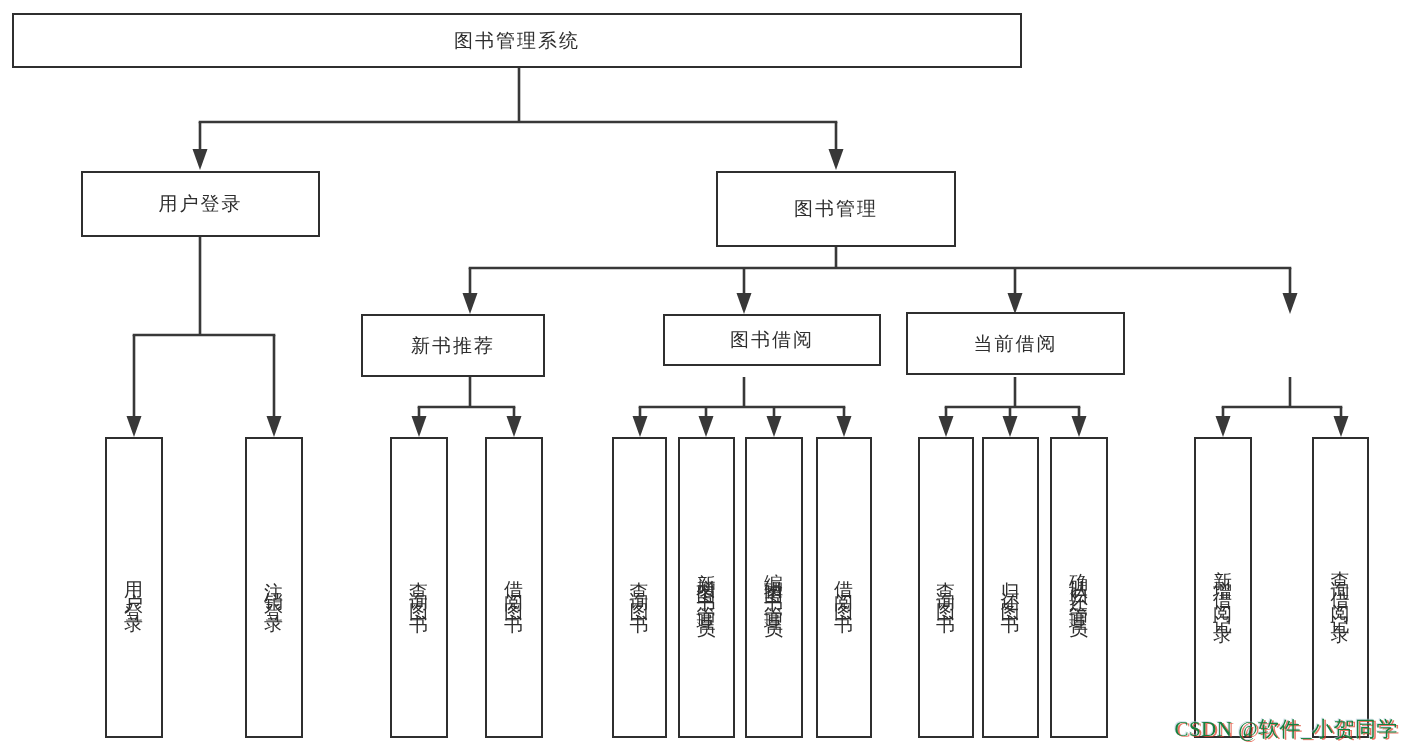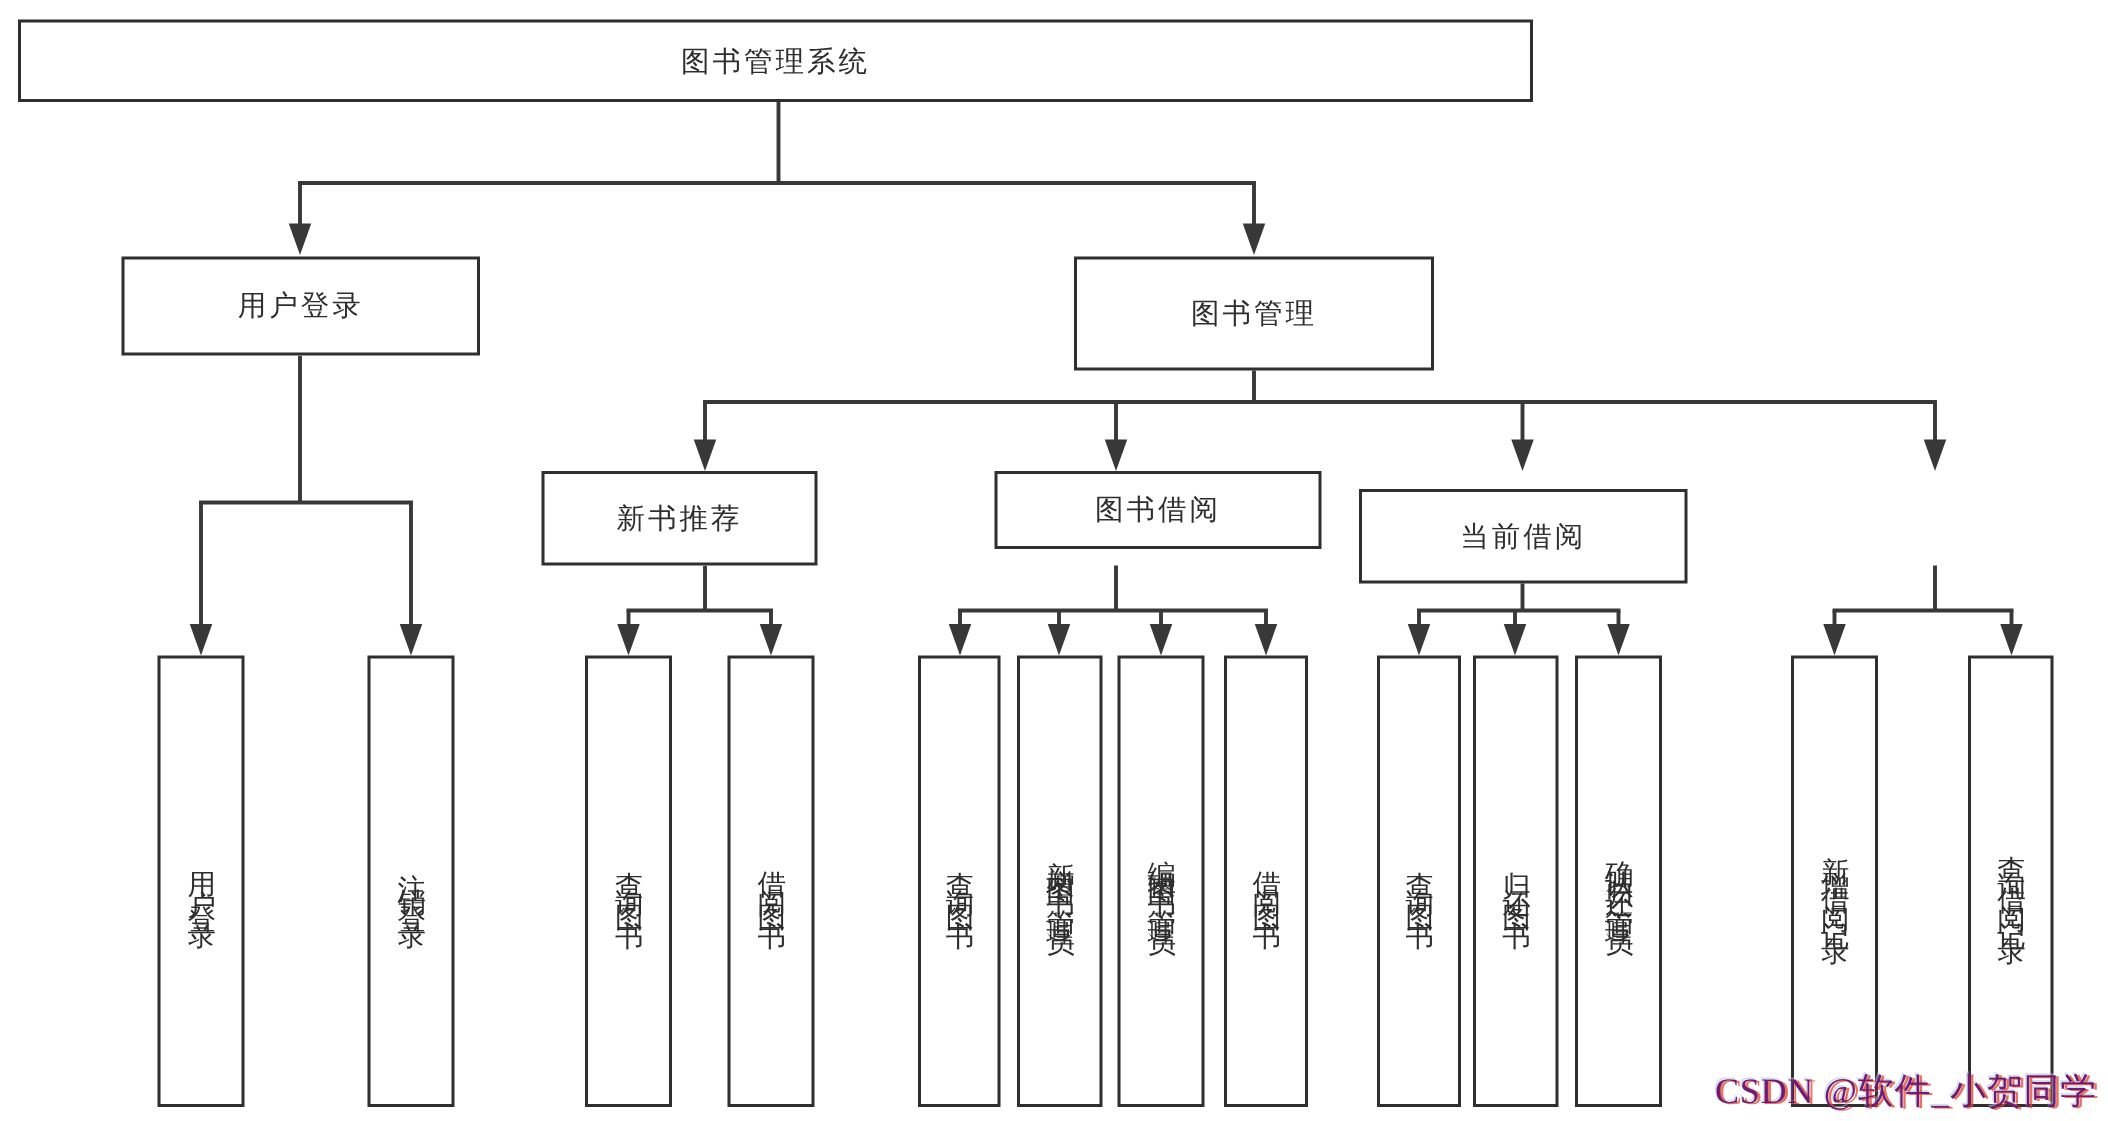--- a/index.html
+++ b/index.html
@@ -38,23 +38,23 @@
     letter-spacing: 11px;
     line-height: 1;
   }
   .node.leaf .lbl.long {
     letter-spacing: 6.5px;
   }
   .watermark {
     position: absolute;
     right: 7px;
     bottom: 4px;
-    font-size: 24px;
+    font-size: 21px;
     letter-spacing: 0.5px;
-    color: #701a75;
+    color: #15803d;
     text-shadow: 2px 1px 0 rgba(224, 68, 46, 0.75), -1px -1px 0 rgba(175, 196, 221, 0.55);
     pointer-events: none;
   }
 </style>
 </head>
 <body>
 
 <div class="canvas">
 
   <svg class="wires" id="wires" viewBox="0 0 1405 747" xmlns="http://www.w3.org/2000/svg">
@@ -122,21 +122,21 @@
   <div class="node" style="left:716px;top:171px;width:240px;height:76px">
     <span class="lbl">图书管理</span>
   </div>
 
   <div class="node" style="left:361px;top:314px;width:184px;height:63px">
     <span class="lbl">新书推荐</span>
   </div>
   <div class="node" style="left:663px;top:314px;width:218px;height:52px">
     <span class="lbl">图书借阅</span>
   </div>
-  <div class="node" style="left:906px;top:326px;width:219px;height:63px">
+  <div class="node" style="left:906px;top:312px;width:219px;height:63px">
     <span class="lbl">当前借阅</span>
   </div>
 
   <div class="node leaf" style="left:105px;top:437px;width:58px;height:301px">
     <span class="lbl">用户登录</span>
   </div>
   <div class="node leaf" style="left:245px;top:437px;width:58px;height:301px">
     <span class="lbl">注销登录</span>
   </div>
 

